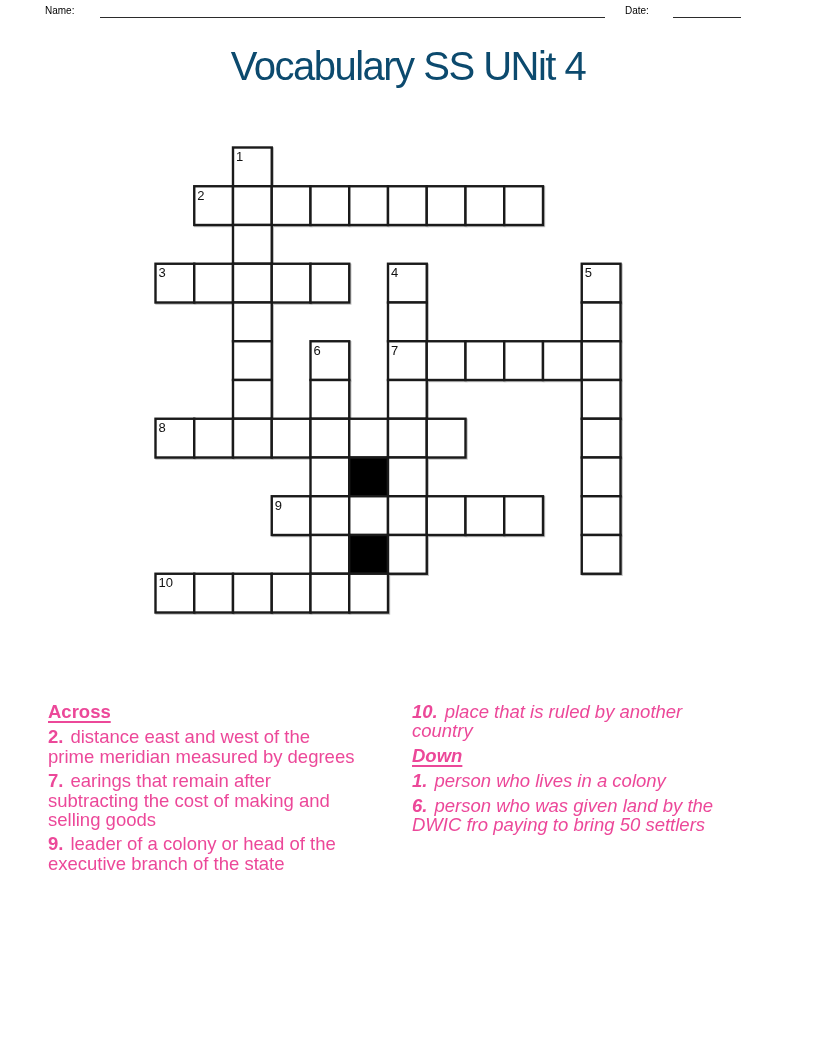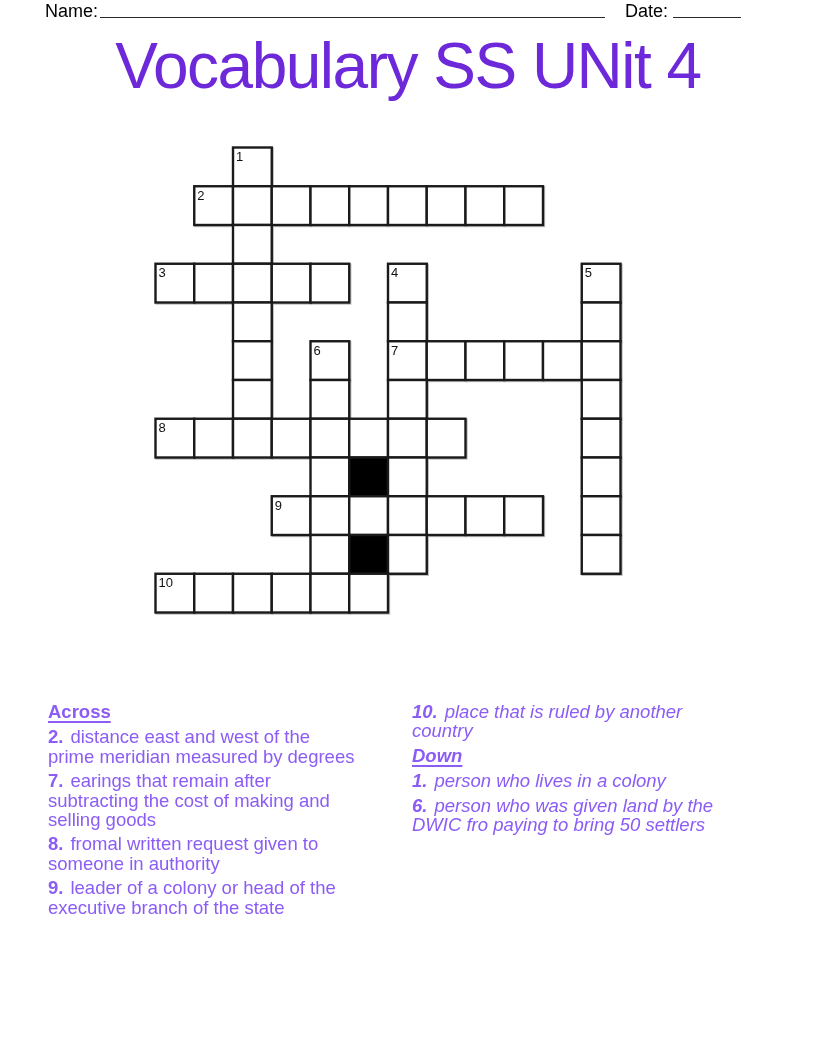--- a/index.html
+++ b/index.html
@@ -6,43 +6,43 @@
   html, body { background: #ffffff; }
   body {
     width: 816px; height: 1056px;
     position: relative;
     font-family: "Liberation Sans", sans-serif;
     color: #000;
     overflow: hidden;
   }
   .top-label {
     position: absolute; top: 2px;
-    font-size: 18px; line-height: 18px; color: #000;
+    font-size: 10px; line-height: 18px; color: #000;
   }
   .name-label { left: 45px; }
   .date-label { left: 625px; }
   .blank-line {
     position: absolute; top: 16.5px; height: 0;
     border-bottom: 1.9px solid #2b2b2b;
   }
   .name-blank { left: 100px; width: 505px; }
   .date-blank { left: 673px; width: 68px; }
   .page-title {
     position: absolute; top: 37px; left: 0; width: 816px;
     text-align: center;
-    font-size: 64px; font-weight: 400; line-height: 58px;
-    letter-spacing: -1.5px; color: #6d28d9;
+    font-size: 40px; font-weight: 400; line-height: 58px;
+    letter-spacing: -1.5px; color: #0c4a6e;
   }
   #crossword-svg {
     position: absolute; left: 154px; top: 146px;
     filter: drop-shadow(1px 1.2px 0 rgba(110,110,110,0.45));
   }
   .clue-col {
     position: absolute; top: 702px;
-    font-size: 18.5px; line-height: 19.4px; color: #8b5cf6;
+    font-size: 18.5px; line-height: 19.4px; color: #ec4899;
   }
   .clue-col-left  { left: 48px;  width: 356px; }
   .clue-col-right { left: 412px; width: 352px; font-style: italic; }
   .clue-heading {
     font-weight: bold;
     text-decoration: underline;
     text-decoration-thickness: 2px;
     text-underline-offset: 3px;
     margin-bottom: 6px;
   }
@@ -144,22 +144,20 @@
     <div>
 
         <div class="clue"><b class="num">2.</b><span class="txt">distance east and west of the
 prime meridian measured by degrees</span></div>
 
 
         <div class="clue"><b class="num">7.</b><span class="txt">earings that remain after
 subtracting the cost of making and
 selling goods</span></div>
 
-        <div class="clue"><b class="num">8.</b><span class="txt">fromal written request given to
-someone in authority</span></div>
 
         <div class="clue"><b class="num">9.</b><span class="txt">leader of a colony or head of the
 executive branch of the state</span></div>
       </div>
   </div>
 
   <div class="clue-col clue-col-right">
     <div>
 
         <div class="clue"><b class="num">10.</b><span class="txt">place that is ruled by another

